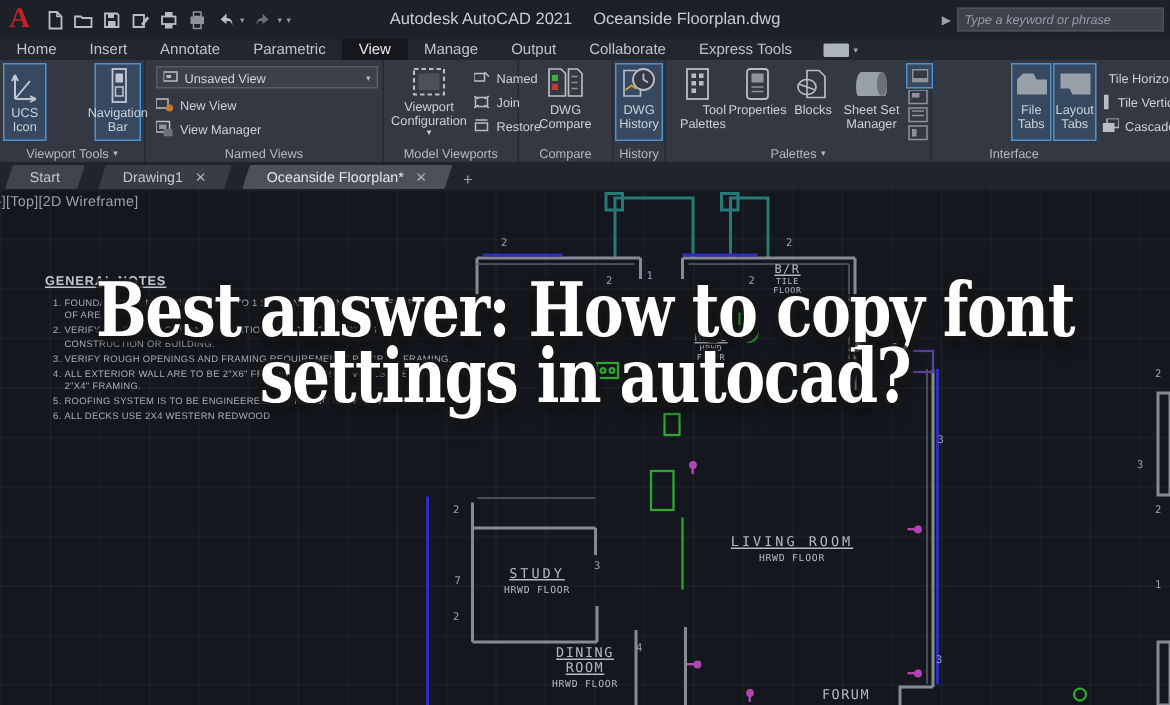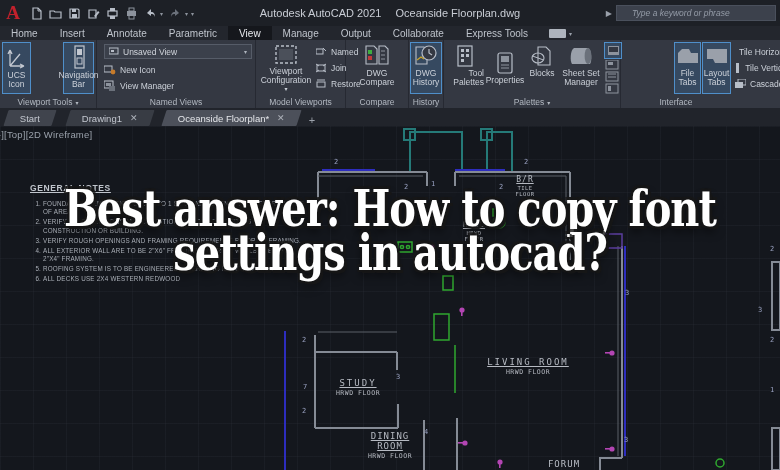--- a/index.html
+++ b/index.html
@@ -14,21 +14,21 @@
   .qat{display:flex;align-items:center;gap:6px;margin-left:4px;}
   .qico{width:13px;height:13px;display:inline-block;}
   .qico svg{display:block;}
   .tcaret{color:#8d939d;font-size:6px;margin-left:-3px;}
   #wintitle{position:absolute;left:0;top:0;width:780px;height:26px;display:flex;align-items:center;justify-content:center;
     color:#c9cdd5;font-size:11px;pointer-events:none;}
   #wintitle .doc{margin-left:14px;}
   #searchwrap{position:absolute;right:4px;top:5px;display:flex;align-items:center;gap:4px;}
   #search-arrow{color:#9aa0aa;font-size:8px;}
   #searchbox{width:128px;height:14px;background:#3c414c;border:1px solid #4a505c;color:#9aa0ab;
-    font-style:italic;font-size:8.5px;padding:0 15px;outline:none;font-family:"Liberation Sans",sans-serif;}
+    font-style:italic;font-size:8.5px;padding:0 4px;outline:none;font-family:"Liberation Sans",sans-serif;}
   #searchbox::placeholder{color:#959ca8;font-style:italic;}
 
   
   #ribbontabs{position:absolute;left:0;top:26px;width:780px;height:14px;background:#23262d;display:flex;align-items:center;}
   .rtab{color:#bfc4cc;font-size:10px;padding:0 11px;height:14px;display:flex;align-items:center;cursor:default;}
   .rtab.active{background:#15171c;color:#e8eaee;}
   #tabextra{width:17px;height:9px;background:#aeb4bd;border-radius:1px;margin-left:10px;}
   #tabextra-caret{color:#9aa0aa;font-size:6px;margin-left:3px;}
 
   
@@ -200,21 +200,21 @@
             <rect x="2" y="3" width="3" height="2" fill="#b8bec8"></rect>
           </svg>
         <span>Unsaved View</span>
         <span class="dd">▾</span>
       </div>
       <div class="smallrow abs" style="left:7px;top:22px;">
         <svg width="12" height="11">
             <rect x="0" y="2" width="8" height="6" fill="none" stroke="#b8bec8"></rect>
             <circle cx="9" cy="8" r="2.4" fill="#c77b2a"></circle>
           </svg>
-        <span>New Icon</span>
+        <span>New View</span>
       </div>
       <div class="smallrow abs" style="left:7px;top:38px;justify-content:space-between;">
         <svg width="12" height="11">
             <rect x="0" y="1" width="9" height="7" fill="none" stroke="#b8bec8"></rect>
             <rect x="2" y="3" width="5" height="3" fill="#8d939d"></rect>
             <rect x="5" y="6" width="6" height="5" fill="#6b717b"></rect>
           </svg>
         <span>View Manager</span>
       </div>
       <div class="plabel">
@@ -301,21 +301,21 @@
               <rect x="4" y="2" width="14" height="20" fill="none" stroke="#b8bec8" stroke-width="1.2"></rect>
               <rect x="7" y="5" width="3" height="3" fill="#b8bec8"></rect>
               <rect x="12" y="5" width="3" height="3" fill="#b8bec8"></rect>
               <rect x="7" y="10" width="3" height="3" fill="#b8bec8"></rect>
               <rect x="12" y="10" width="3" height="3" fill="#b8bec8"></rect>
               <rect x="7" y="15" width="3" height="3" fill="#b8bec8"></rect>
             </svg>
           </span>
         <span class="lbl" style="width:38px;text-align:right;">Tool Palettes</span>
       </div>
-      <div class="rbtn abs" style="left:41px;top:2px;width:40px;height:52px;justify-content:center;">
+      <div class="rbtn abs" style="left:41px;top:2px;width:40px;height:52px;">
         <span class="icn" style="height:26px;">
           <svg width="20" height="24">
               <rect x="3" y="2" width="14" height="20" rx="2" fill="none" stroke="#b8bec8" stroke-width="1.2"></rect>
               <rect x="6" y="5" width="8" height="6" fill="#8d939d"></rect>
               <path d="M6 14h8M6 17h8" stroke="#8d939d"></path>
             </svg>
           </span>
         <span class="lbl" style="width:40px;">Properties</span>
       </div>
       <div class="rbtn abs" style="left:82px;top:2px;width:32px;height:52px;">

